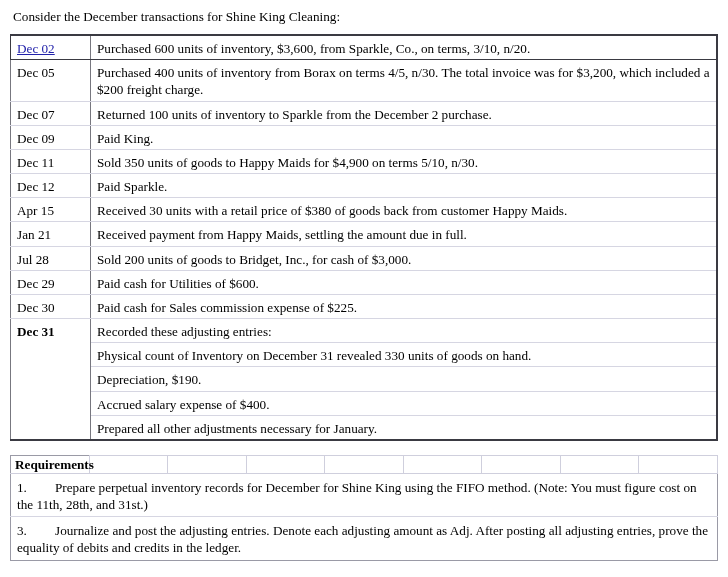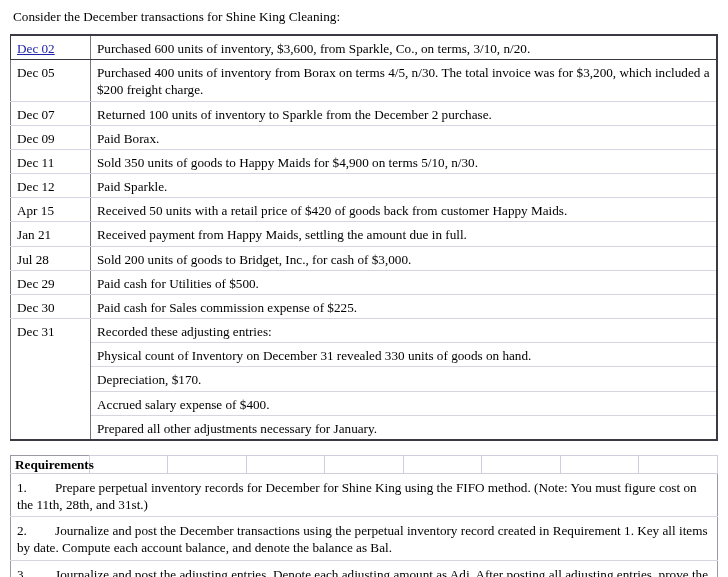--- a/index.html
+++ b/index.html
@@ -78,20 +78,21 @@
   
   tr.first-row td {
     border-top: 2px solid #3a3a42;
     border-bottom: 1px solid #3a3a42;
   }
   tr.first-row td.txn-date { border-left: 1px solid #3a3a42; }
   
   tr.last-row td.txn-desc { border-bottom: 2px solid #3a3a42; }
   td.date-span {
     border-bottom: none !important;
+    font-weight: bold;
   }
 
   .link {
     color: #2222aa;
     text-decoration: underline;
   }
 
   
   .req-wrap { margin-top: 14px; }
   .req-table {
@@ -136,59 +137,59 @@
         <tr>
           <td class="txn-date">Dec 05</td>
           <td class="txn-desc" colspan="8">Purchased 400 units of inventory from Borax on terms 4/5, n/30. The total invoice was for $3,200, which included a $200 freight charge.</td>
         </tr>
         <tr>
           <td class="txn-date">Dec 07</td>
           <td class="txn-desc" colspan="8">Returned 100 units of inventory to Sparkle from the December 2 purchase.</td>
         </tr>
         <tr>
           <td class="txn-date">Dec 09</td>
-          <td class="txn-desc" colspan="8">Paid Borax.</td>
+          <td class="txn-desc" colspan="8">Paid King.</td>
         </tr>
         <tr>
           <td class="txn-date">Dec 11</td>
           <td class="txn-desc" colspan="8">Sold 350 units of goods to Happy Maids for $4,900 on terms 5/10, n/30.</td>
         </tr>
         <tr>
           <td class="txn-date">Dec 12</td>
           <td class="txn-desc" colspan="8">Paid Sparkle.</td>
         </tr>
         <tr>
           <td class="txn-date">Apr 15</td>
-          <td class="txn-desc" colspan="8">Received 50 units with a retail price of $420 of goods back from customer Happy Maids.</td>
+          <td class="txn-desc" colspan="8">Received 30 units with a retail price of $380 of goods back from customer Happy Maids.</td>
         </tr>
         <tr>
           <td class="txn-date">Jan 21</td>
           <td class="txn-desc" colspan="8">Received payment from Happy Maids, settling the amount due in full.</td>
         </tr>
         <tr>
           <td class="txn-date">Jul 28</td>
           <td class="txn-desc" colspan="8">Sold 200 units of goods to Bridget, Inc., for cash of $3,000.</td>
         </tr>
         <tr>
           <td class="txn-date">Dec 29</td>
-          <td class="txn-desc" colspan="8">Paid cash for Utilities of $500.</td>
+          <td class="txn-desc" colspan="8">Paid cash for Utilities of $600.</td>
         </tr>
         <tr>
           <td class="txn-date">Dec 30</td>
           <td class="txn-desc" colspan="8">Paid cash for Sales commission expense of $225.</td>
         </tr>
         <tr>
           <td class="txn-date date-span" rowspan="5">Dec 31</td>
           <td class="txn-desc" colspan="8">Recorded these adjusting entries:</td>
         </tr>
         <tr>
           <td class="txn-desc" colspan="8">Physical count of Inventory on December 31 revealed 330 units of goods on hand.</td>
         </tr>
         <tr>
-          <td class="txn-desc" colspan="8">Depreciation, $170.</td>
+          <td class="txn-desc" colspan="8">Depreciation, $190.</td>
         </tr>
         <tr>
           <td class="txn-desc" colspan="8">Accrued salary expense of $400.</td>
         </tr>
         <tr class="last-row">
           <td class="txn-desc" colspan="8">Prepared all other adjustments necessary for January.</td>
         </tr>
       </tbody>
   </table>
 
@@ -203,23 +204,20 @@
             <td></td>
             <td></td>
             <td></td>
             <td></td>
             <td></td>
           </tr>
       </tbody>
         <tbody id="req-body">
           <tr class="req-body">
             <td colspan="9"><span class="req-num">1.</span><span>Prepare perpetual inventory records for December for Shine King using the FIFO method. (Note: You must figure cost on the 11th, 28th, and 31st.)</span></td>
-          </tr>
-          <tr class="req-body">
-            <td colspan="9"><span class="req-num">2.</span><span>Journalize and post the December transactions using the perpetual inventory record created in Requirement 1. Key all items by date. Compute each account balance, and denote the balance as Bal.</span></td>
           </tr>
           <tr class="req-body req-last">
             <td colspan="9"><span class="req-num">3.</span><span>Journalize and post the adjusting entries. Denote each adjusting amount as Adj. After posting all adjusting entries, prove the equality of debits and credits in the ledger.</span></td>
           </tr>
         </tbody>
     </table>
   </div>
 
 </div>
 

